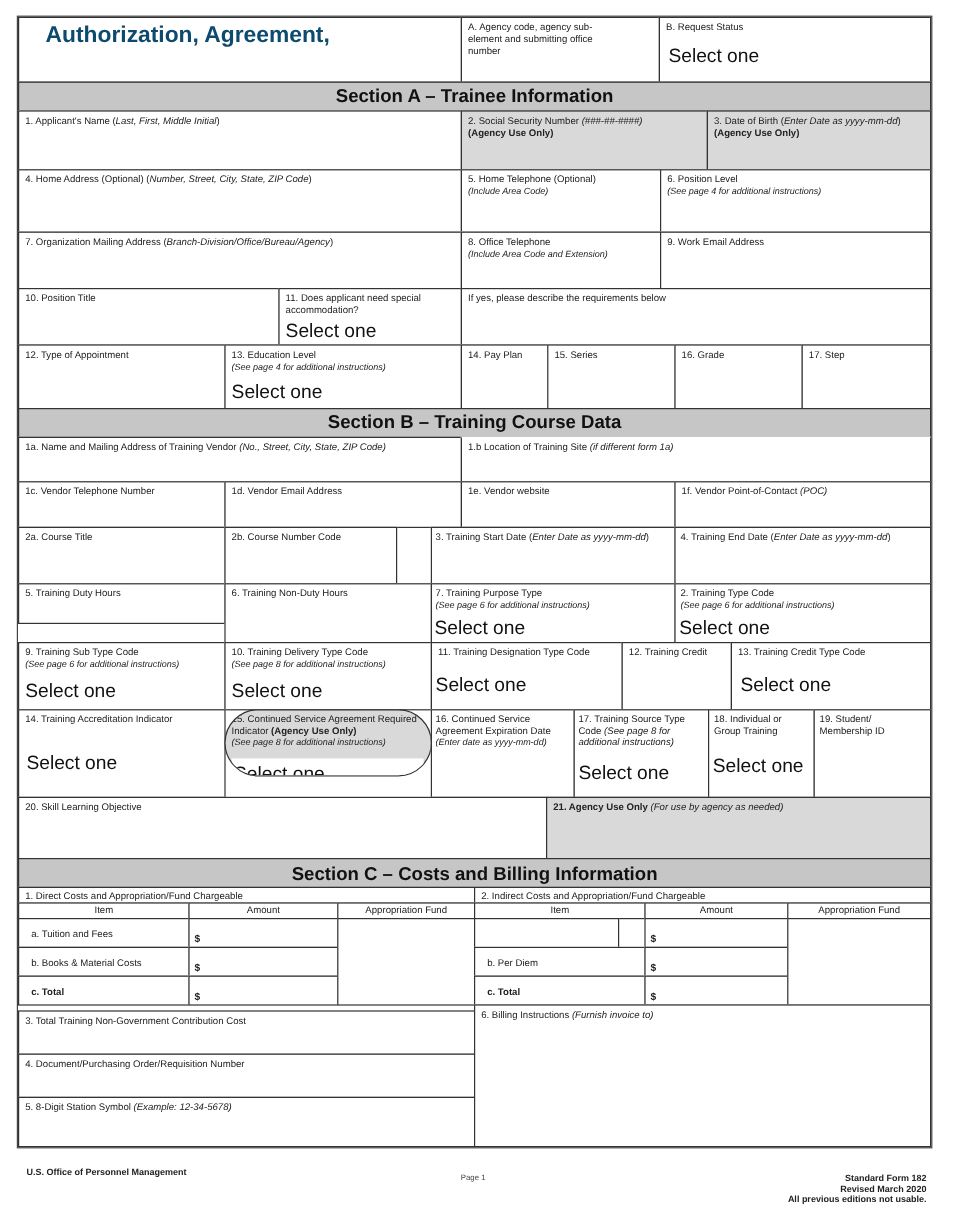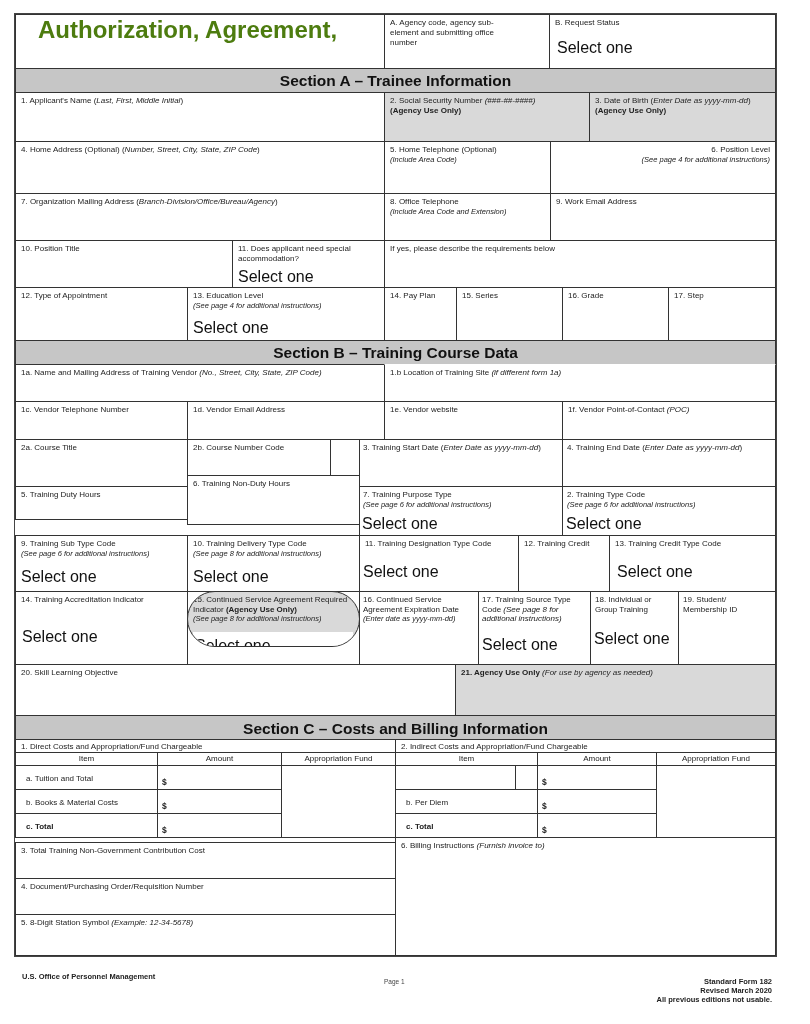--- a/index.html
+++ b/index.html
@@ -32,23 +32,23 @@
     background: #c6c6c6;
     border: 1px solid #333;
     font-weight: bold;
     font-size: 15.5px;
     text-align: center;
     color: #111;
   }
   .title-text {
     position: absolute;
     font-weight: bold;
-    font-size: 24px;
+    font-size: 19px;
     line-height: 22px;
-    color: #4d7c0f;
+    color: #0c4a6e;
   }
   .frame { position: absolute; border: 1.5px solid #444; pointer-events: none; }
   .tbl-hdr { text-align: center; font-size: 8px; }
   .dollar { font-size: 8.5px; font-weight: bold; }
   .footer-l { position: absolute; left: 22px; top: 972px; font-size: 7.5px; font-weight: bold; }
   .footer-c { position: absolute; left: 384px; top: 978px; font-size: 6.5px; color: #444; }
   .footer-r { position: absolute; right: 38px; top: 977px; font-size: 7.5px; font-weight: bold; text-align: right; line-height: 9px; }
   .white-inset {
     position: absolute; background: #fff; border: 0;
   }
@@ -81,21 +81,21 @@
   <b class="lbl">(Agency Use Only)</b>
 </div>
 
 <div class="cell" style="left:15px;top:141px;width:370px;height:53px;">
   <span class="lbl"><span>4. Home Address (Optional) (</span><i>Number, Street, City, State, ZIP Code</i>)</span>
 </div>
 <div class="cell" style="left:384px;top:141px;width:167px;height:53px;">
   <span class="lbl">5. Home Telephone (Optional)</span>
   <span class="sub">(Include Area Code)</span>
 </div>
-<div class="cell" style="left:550px;top:141px;width:226px;height:53px;text-align:right;">
+<div class="cell" style="left:550px;top:141px;width:226px;height:53px;">
   <span class="lbl">6. Position Level</span>
   <span class="sub">(See page 4 for additional instructions)</span>
 </div>
 
 <div class="cell" style="left:15px;top:193px;width:370px;height:48px;">
   <span class="lbl"><span>7. Organization Mailing Address (</span><i>Branch-Division/Office/Bureau/Agency</i>)</span>
 </div>
 <div class="cell" style="left:384px;top:193px;width:167px;height:48px;">
   <span class="lbl">8. Office Telephone</span>
   <span class="sub">(Include Area Code and Extension)</span>
@@ -167,21 +167,21 @@
 <div class="cell" style="left:359px;top:439px;width:204px;height:48px;padding-left:3px;">
   <span class="lbl" style="white-space:nowrap;"><span>3. Training Start Date (</span><i>Enter Date as yyyy-mm-dd</i>)</span>
 </div>
 <div class="cell" style="left:562px;top:439px;width:214px;height:48px;padding-left:4px;">
   <span class="lbl" style="white-space:nowrap;"><span>4. Training End Date (</span><i>Enter Date as yyyy-mm-dd</i>)</span>
 </div>
 
 <div class="cell" style="left:15px;top:486px;width:173px;height:34px;">
   <span class="lbl">5. Training Duty Hours</span>
 </div>
-<div class="cell" style="left:187px;top:475px;width:173px;height:50px;">
+<div class="cell" style="left:187px;top:486px;width:173px;height:50px;">
   <span class="lbl">6. Training Non-Duty Hours</span>
 </div>
 <div class="cell" style="left:359px;top:486px;width:204px;height:50px;padding-left:3px;">
   <span class="lbl">7. Training Purpose Type</span>
   <span class="sub">(See page 6 for additional instructions)</span>
   <span class="sel" style="left:2px;top:28px;">Select one</span>
 </div>
 <div class="cell" style="left:562px;top:486px;width:214px;height:50px;padding-left:4px;">
   <span class="lbl">2. Training Type Code</span>
   <span class="sub">(See page 6 for additional instructions)</span>
@@ -244,21 +244,21 @@
   <span class="lbl"><b>21. Agency Use Only </b><i>(For use by agency as needed)</i></span>
 </div>
 
 <div class="section-hdr" style="left:15px;top:715px;width:761px;height:25px;line-height:25px;">Section C – Costs and Billing Information</div>
 
 <div class="cell" style="left:15px;top:739px;width:381px;height:14px;padding:2px 5px;">1. Direct Costs and Appropriation/Fund Chargeable</div>
 <div class="cell tbl-hdr" style="left:15px;top:752px;width:143px;height:14px;padding:1px;">Item</div>
 <div class="cell tbl-hdr" style="left:157px;top:752px;width:125px;height:14px;padding:1px;">Amount</div>
 <div class="cell tbl-hdr" style="left:281px;top:752px;width:115px;height:14px;padding:1px;">Appropriation Fund</div>
 
-<div class="cell" style="left:15px;top:765px;width:143px;height:25px;padding:8px 10px;">a. Tuition and Total</div>
+<div class="cell" style="left:15px;top:765px;width:143px;height:25px;padding:8px 10px;">a. Tuition and Fees</div>
 <div class="cell dollar" style="left:157px;top:765px;width:125px;height:25px;padding:11px 4px 0;">$</div>
 <div class="cell" style="left:15px;top:789px;width:143px;height:25px;padding:8px 10px;">b. Books &amp; Material Costs</div>
 <div class="cell dollar" style="left:157px;top:789px;width:125px;height:25px;padding:11px 4px 0;">$</div>
 <div class="cell" style="left:15px;top:813px;width:143px;height:25px;padding:8px 10px;font-weight:bold;">c. Total</div>
 <div class="cell dollar" style="left:157px;top:813px;width:125px;height:25px;padding:11px 4px 0;">$</div>
 <div class="cell" style="left:281px;top:765px;width:115px;height:73px;"></div>
 
 <div class="cell" style="left:395px;top:739px;width:381px;height:14px;padding:2px 5px;">2. Indirect Costs and Appropriation/Fund Chargeable</div>
 <div class="cell tbl-hdr" style="left:395px;top:752px;width:143px;height:14px;padding:1px;">Item</div>
 <div class="cell tbl-hdr" style="left:537px;top:752px;width:120px;height:14px;padding:1px;">Amount</div>

